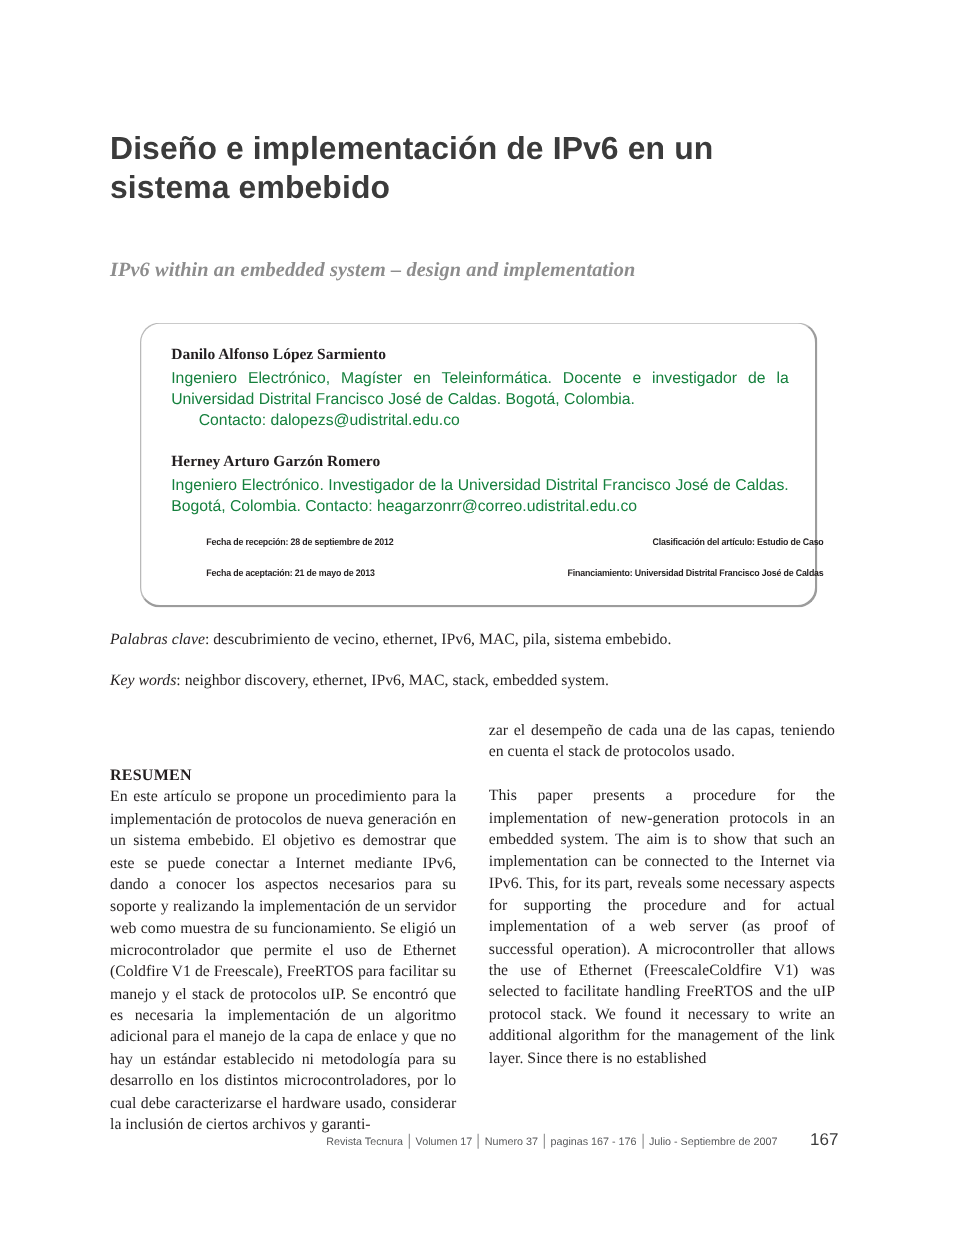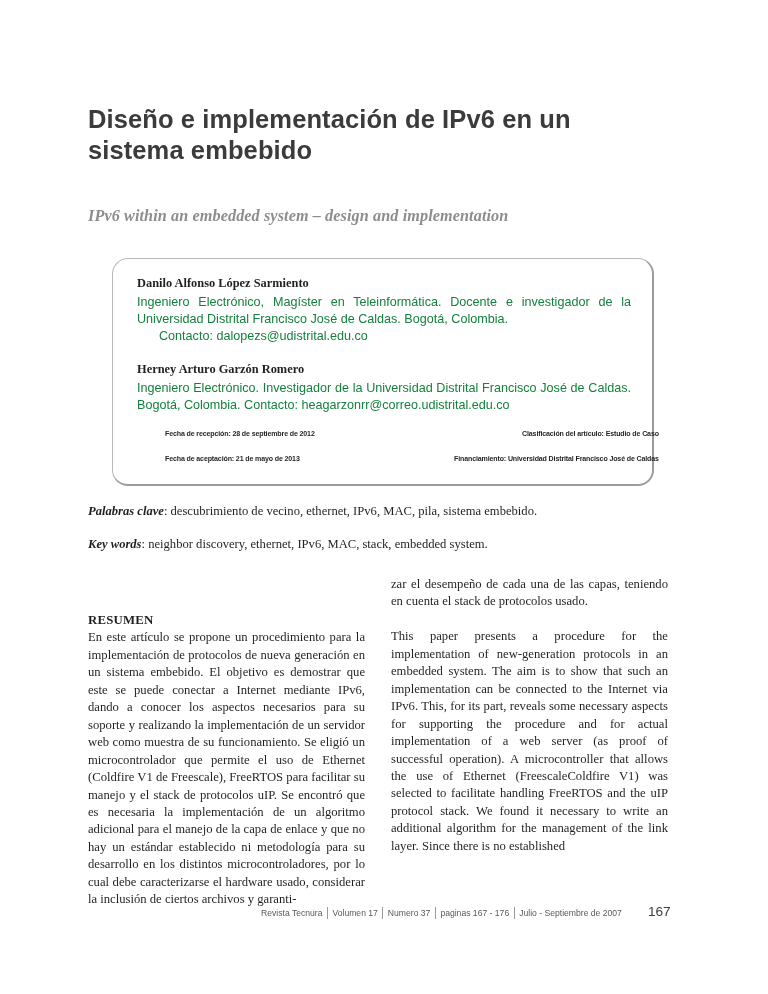--- a/index.html
+++ b/index.html
@@ -127,21 +127,21 @@
     left: 88px;
     width: 580px;
     font-family: "Liberation Serif", serif;
     font-size: 12.6px;
     line-height: 17px;
     color: #231f20;
   }
   .kw-1 { top: 503px; }
   .kw-2 { top: 536px; }
   .kw b {
-    font-weight: bold;
+    font-weight: normal;
     font-style: italic;
     text-align: center;
   }
 
   
   .col {
     position: absolute;
     top: 576px;
     width: 277px;
     font-family: "Liberation Serif", serif;

